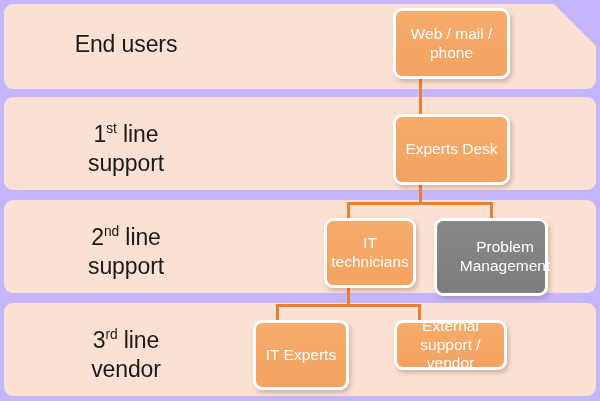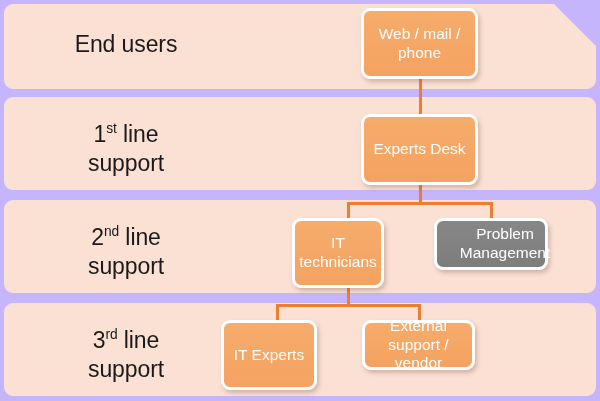--- a/index.html
+++ b/index.html
@@ -69,20 +69,21 @@
     display: flex;
     align-items: center;
     justify-content: center;
     white-space: pre-line;
     box-shadow: 2px 3px 4px rgba(120, 90, 70, 0.32);
     padding: 2px 4px;
   }
   .node.orange {
     background: #F4A460;
     background: linear-gradient(180deg, #F6AC6B 0%, #F4A261 100%);
+    margin-left: 32px;
   }
   .node.gray {
     background: #808080;
     background: linear-gradient(180deg, #878787 0%, #7d7d7d 100%);
   }
 </style>
 </head>
 <body>
 
 <div id="canvas">
@@ -94,21 +95,21 @@
 
   <div class="band-label" style="top:30px;"><span>End users</span></div>
 
   <div class="band-label" style="top:120px;"><span>1</span><sup>st</sup><span> line
 support</span></div>
 
   <div class="band-label" style="top:223px;"><span>2</span><sup>nd</sup><span> line
 support</span></div>
 
   <div class="band-label" style="top:326px;"><span>3</span><sup>rd</sup><span> line
-support</span></div>
+vendor</span></div>
 
   <div class="conn conn-v" style="left:419px; top:78px; height:39px;"></div>
 
   <div class="conn conn-v" style="left:419px; top:184px; height:20px;"></div>
   <div class="conn conn-h" style="left:347px; top:202px; width:146px;"></div>
   <div class="conn conn-v" style="left:347px; top:202px; height:19px;"></div>
   <div class="conn conn-v" style="left:490px; top:202px; height:19px;"></div>
 
   <div class="conn conn-v" style="left:347px; top:287px; height:19px;"></div>
   <div class="conn conn-h" style="left:276px; top:304px; width:145px;"></div>
@@ -116,21 +117,21 @@
   <div class="conn conn-v" style="left:418px; top:304px; height:20px;"></div>
 
   <div class="node orange" style="left:361px; top:8px; width:117px; height:71px;">Web / mail /
 phone</div>
 
   <div class="node orange" style="left:361px; top:114px; width:117px; height:71px;">Experts Desk</div>
 
   <div class="node orange" style="left:292px; top:218px; width:92px; height:70px;">IT
 technicians</div>
 
-  <div class="node gray" style="left:434px; top:218px; width:114px; height:52px;padding-left:32px;">Problem
+  <div class="node gray" style="left:434px; top:218px; width:114px; height:78px;padding-left:32px;">Problem
 Management</div>
 
   <div class="node orange" style="left:221px; top:320px; width:96px; height:70px;">IT Experts</div>
 
   <div class="node orange" style="left:362px; top:320px; width:113px; height:50px;">External
 support /
 vendor</div>
 
 </div>
 

